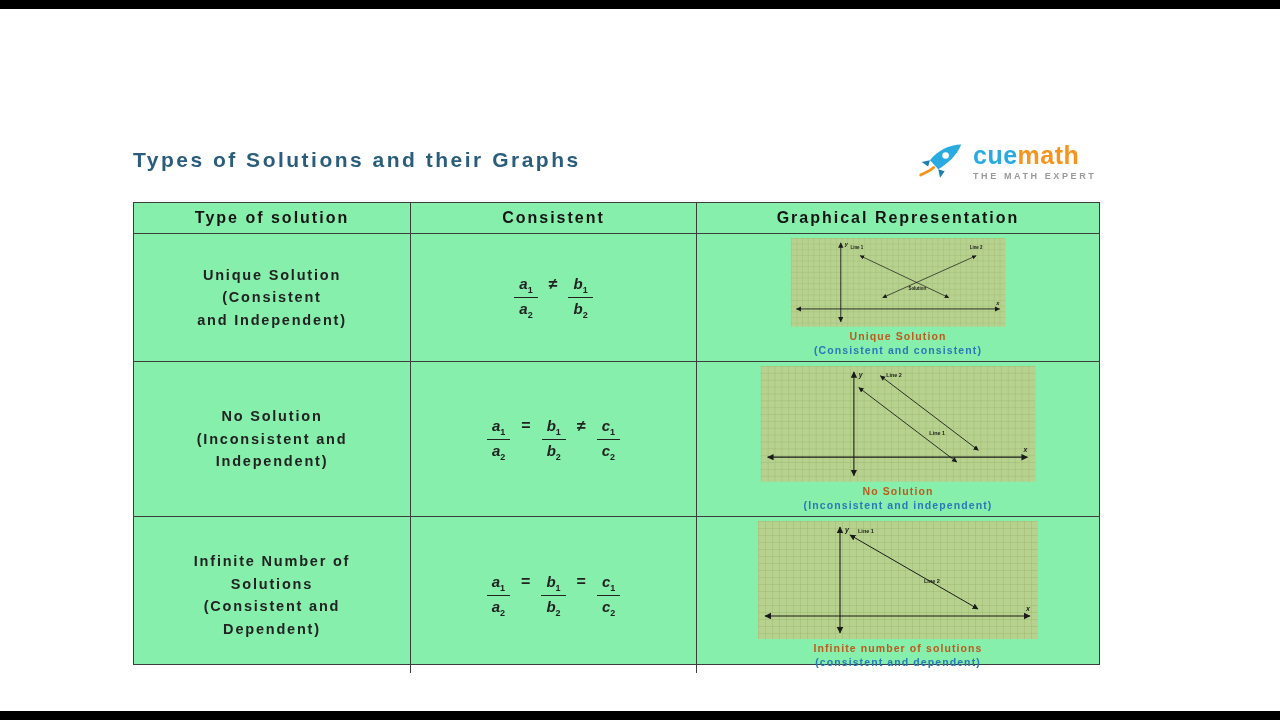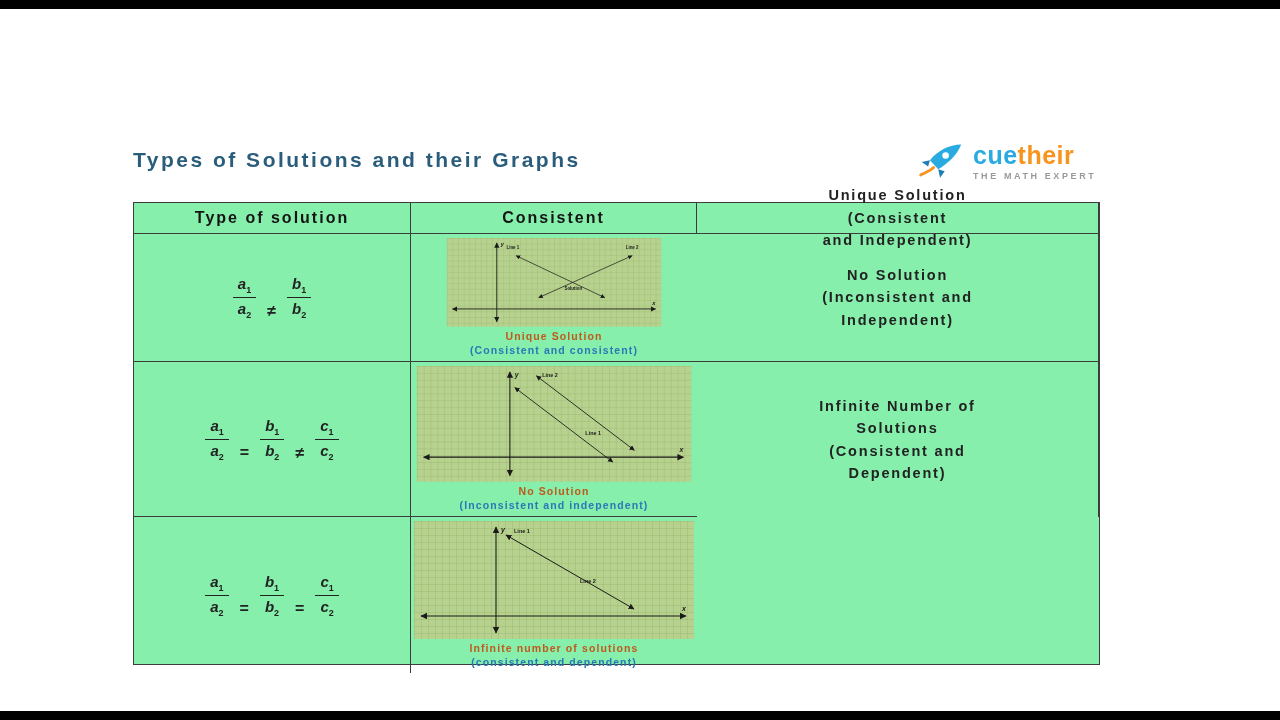--- a/index.html
+++ b/index.html
@@ -32,21 +32,21 @@
     border-right:1.5px solid #3c3c3c;border-bottom:1.5px solid #3c3c3c;
     display:flex;align-items:center;justify-content:center;box-sizing:border-box;
   }
   .cell.last-col{border-right:none}
   .cell.last-row{border-bottom:none}
   .head{font-size:16px;font-weight:bold;letter-spacing:2px;color:#141414;}
   .type-cell{
     font-size:14.5px;font-weight:bold;letter-spacing:1.8px;line-height:1.55;
     text-align:center;white-space:pre-line;color:#222;
   }
-  .cond{display:flex;align-items:flex-end;gap:11px;font-style:italic;font-weight:bold;color:#222;}
+  .cond{display:flex;align-items:flex-start;gap:11px;font-style:italic;font-weight:bold;color:#222;}
   .frac{display:inline-block;text-align:center;font-size:15px;}
   .frac .num{display:block;border-bottom:1.7px solid #222;padding:0 5px 2px;}
   .frac .den{display:block;padding-top:2px;}
   .frac sub{font-size:9px;font-style:normal;}
   .op{font-style:normal;font-size:16px;font-weight:bold;}
 
   .graph-cell{flex-direction:column;justify-content:center;padding:4px 0;}
   .caption{text-align:center;line-height:1.35;margin-top:2px;}
   .cap-main{font-size:10.5px;font-weight:bold;letter-spacing:1.1px;color:#c0591c;}
   .cap-sub{font-size:10.5px;font-weight:bold;letter-spacing:1.1px;color:#2b78b8;}
@@ -64,29 +64,30 @@
 
   <div class="logo">
     <svg width="46" height="40" viewBox="0 0 50 42">
       <path d="M47,2 C34,2 21,9 13,19 L22,29 C33,22 42,14 47,2 Z" fill="#29abe2"></path>
       <circle cx="30" cy="14" r="3.6" fill="#ffffff"></circle>
       <path d="M13,19 L4,21 L11,26 Z" fill="#1b7fb4"></path>
       <path d="M22,29 L24,38 L29,31 Z" fill="#1b7fb4"></path>
       <path d="M3,35 C9,32 13,31 17,27" stroke="#f7941d" stroke-width="3.2" fill="none" stroke-linecap="round"></path>
     </svg>
     <div class="logo-text">
-      <div class="brand"><span class="cue">cue</span><span class="math">their</span></div>
+      <div class="brand"><span class="cue">cue</span><span class="math">math</span></div>
       <div class="tagline">THE MATH EXPERT</div>
     </div>
   </div>
 
   <div class="table">
 
     <div class="cell head">Type of solution</div>
     <div class="cell head">Consistent</div>
+    <div class="cell head last-col">Graphical Representation</div>
 
     <div class="cell type-cell">Unique Solution
 (Consistent
 and Independent)</div>
 
     <div class="cell">
       <div class="cond">
         <span class="frac">
           <span class="num"><i>a</i><sub>1</sub></span>
           <span class="den"><i>a</i><sub>2</sub></span>

